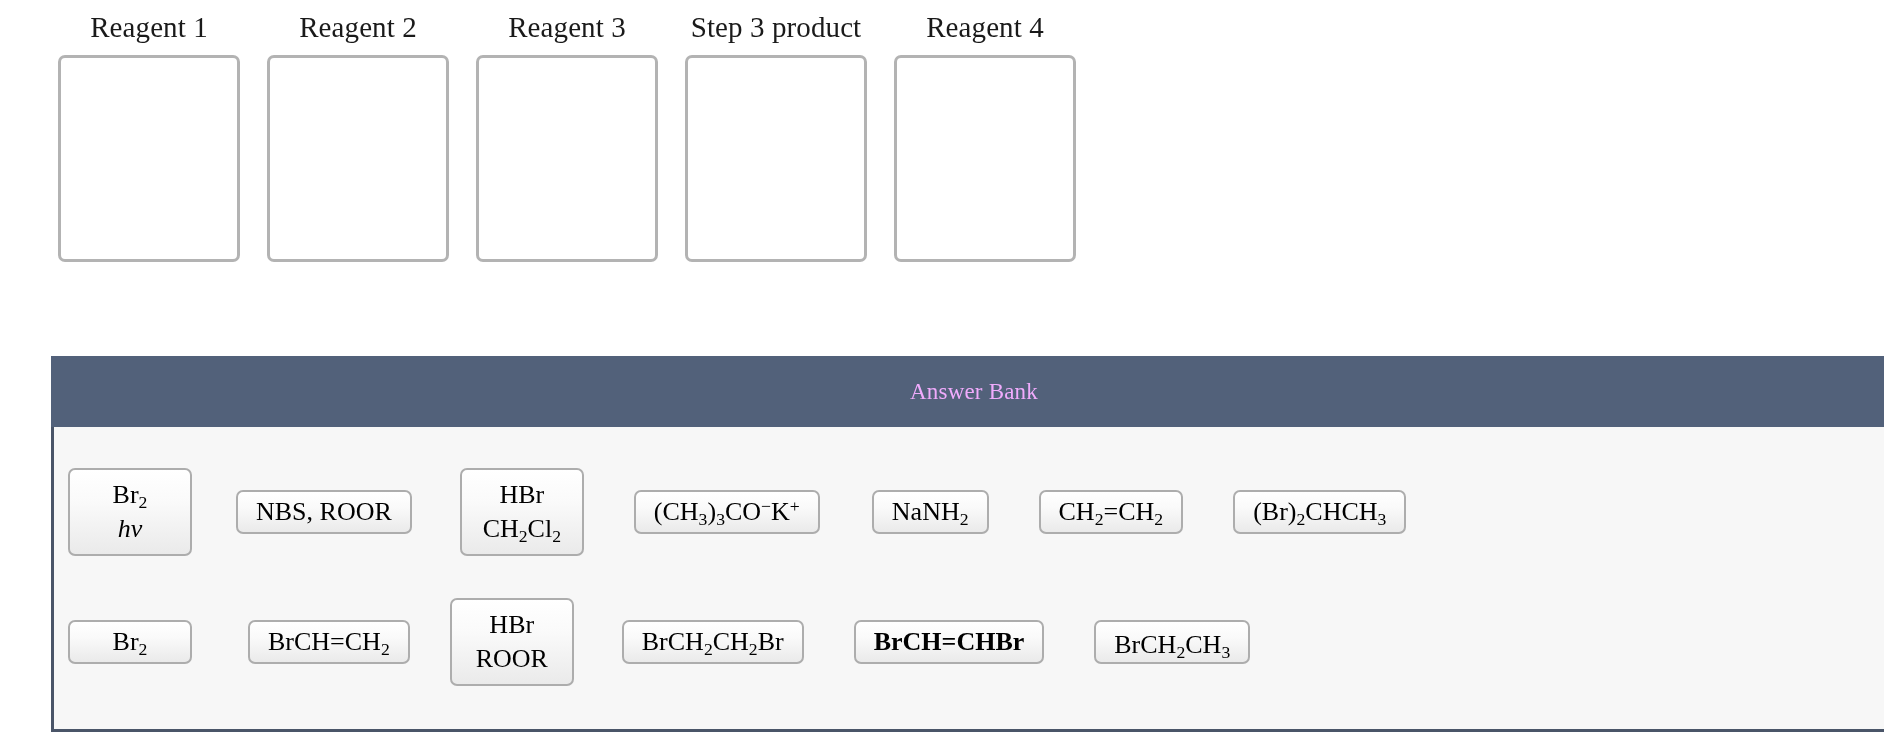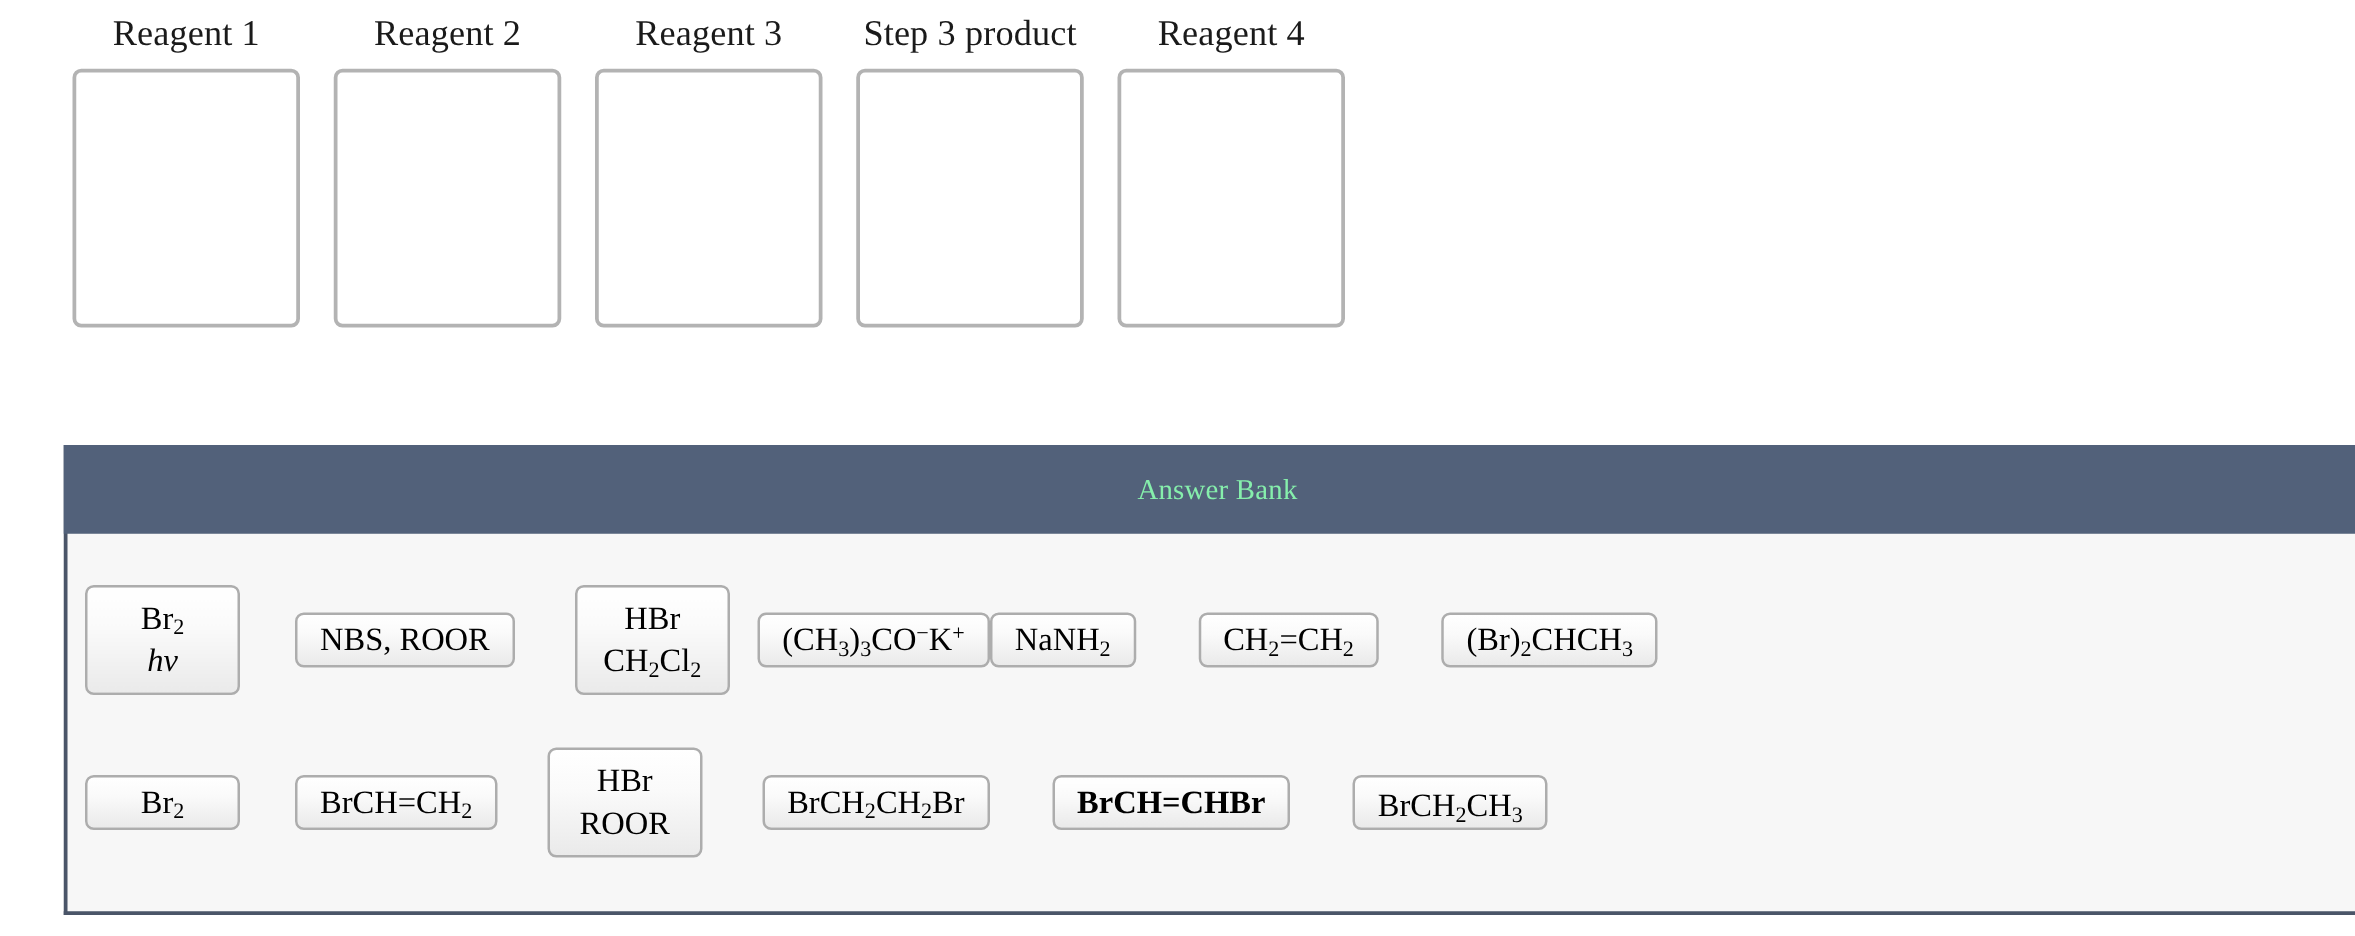--- a/index.html
+++ b/index.html
@@ -69,21 +69,21 @@
   #answer-bank-header {
     height: 71px;
     background: #52617a;
     margin-left: -3px;
     margin-right: -2px;
     display: flex;
     align-items: center;
     justify-content: center;
   }
   #answer-bank-title {
-    color: #86efac;
+    color: #f0abfc;
     font-size: 23px;
     font-family: "Liberation Serif", "DejaVu Serif", serif;
     letter-spacing: 0.2px;
   }
   #answer-bank-body {
     padding: 20px 0 0 0;
   }
 
   .tile-row {
     display: flex;
@@ -127,28 +127,28 @@
   .tile sup {
     font-size: 0.68em;
     vertical-align: 0.44em;
     line-height: 0;
   }
 
   
   #row-1 .tile:nth-child(1) { width: 124px; margin-left: 0px;  }
   #row-1 .tile:nth-child(2) { margin-left: 44px; }
   #row-1 .tile:nth-child(3) { width: 124px; margin-left: 48px; }
-  #row-1 .tile:nth-child(4) { margin-left: 22px; }
-  #row-1 .tile:nth-child(5) { }
+  #row-1 .tile:nth-child(4) { margin-left: 50px; }
+  #row-1 .tile:nth-child(5) { margin-left: 52px; }
   #row-1 .tile:nth-child(6) { margin-left: 50px; }
   #row-1 .tile:nth-child(7) { margin-left: 50px; }
 
   
   #row-2 .tile:nth-child(1) { width: 124px; margin-left: 0px;  }
-  #row-2 .tile:nth-child(2) { margin-left: 44px; }
+  #row-2 .tile:nth-child(2) { margin-left: 56px; }
   #row-2 .tile:nth-child(3) { width: 124px; margin-left: 40px; }
   #row-2 .tile:nth-child(4) { margin-left: 48px; }
   #row-2 .tile:nth-child(5) { margin-left: 50px; font-weight: bold; }
   #row-2 .tile:nth-child(6) { margin-left: 50px; justify-content: flex-end; }
 </style>
 </head>
 <body>
 
 <div id="dropzone-strip">
 

